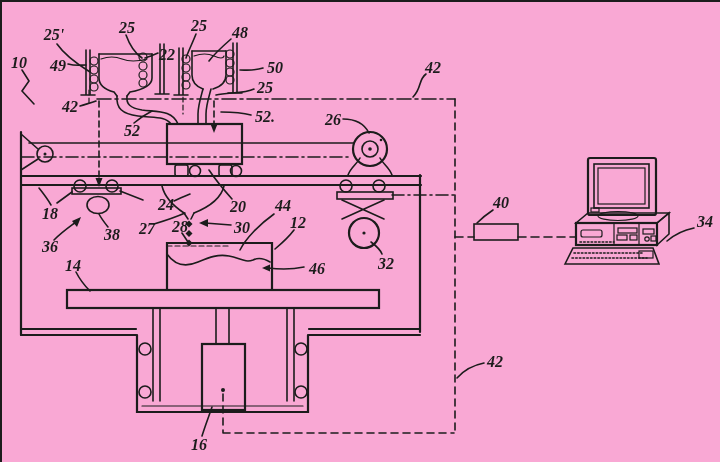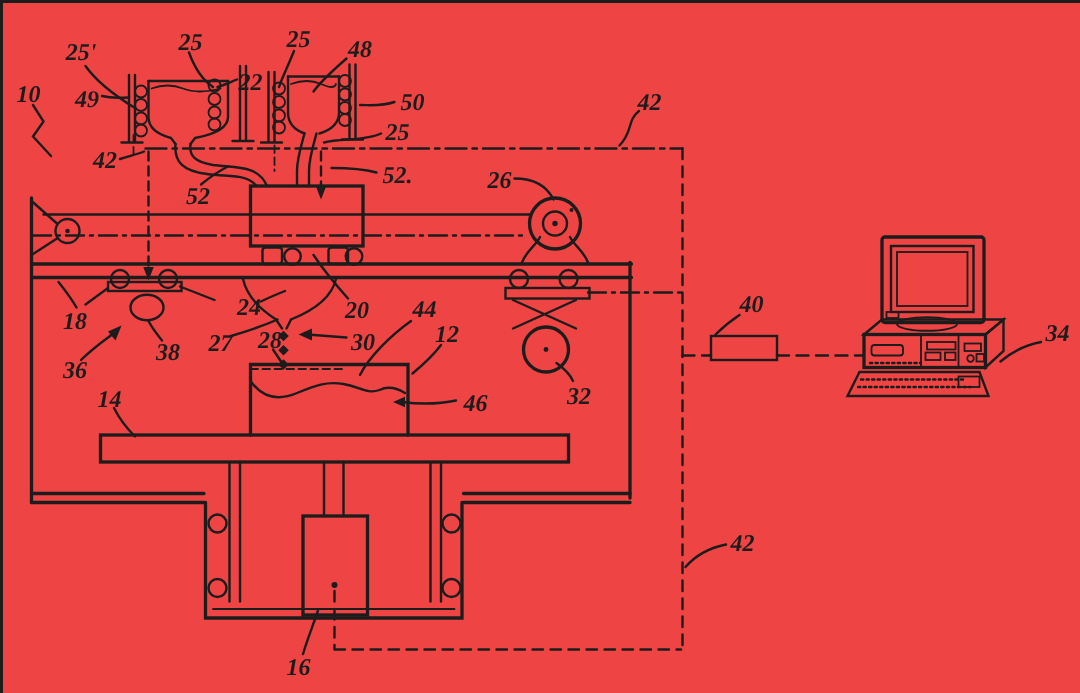--- a/index.html
+++ b/index.html
@@ -1,18 +1,18 @@
 <!DOCTYPE html>
 <html><head>
 <meta charset="utf-8">
 <style>
   html,body{margin:0;padding:0;background:#fff;}
   .figure-wrap{
     width:720px;height:462px;box-sizing:border-box;
-    background:#ef4444;
+    background:#f9a8d4;
     border-left:2px solid #1c1c1c;
     border-top:2px solid #1c1c1c;
     font-family:"Liberation Serif", serif;
   }
   svg{display:block;}
   .ink{stroke:#1c1c1c;fill:none;stroke-width:1.6;stroke-linecap:round;}
   .heavy{stroke-width:2.2;}
   .thin{stroke-width:1.2;}
   .filldot{fill:#1c1c1c;stroke:none;}
   .reflabel{

